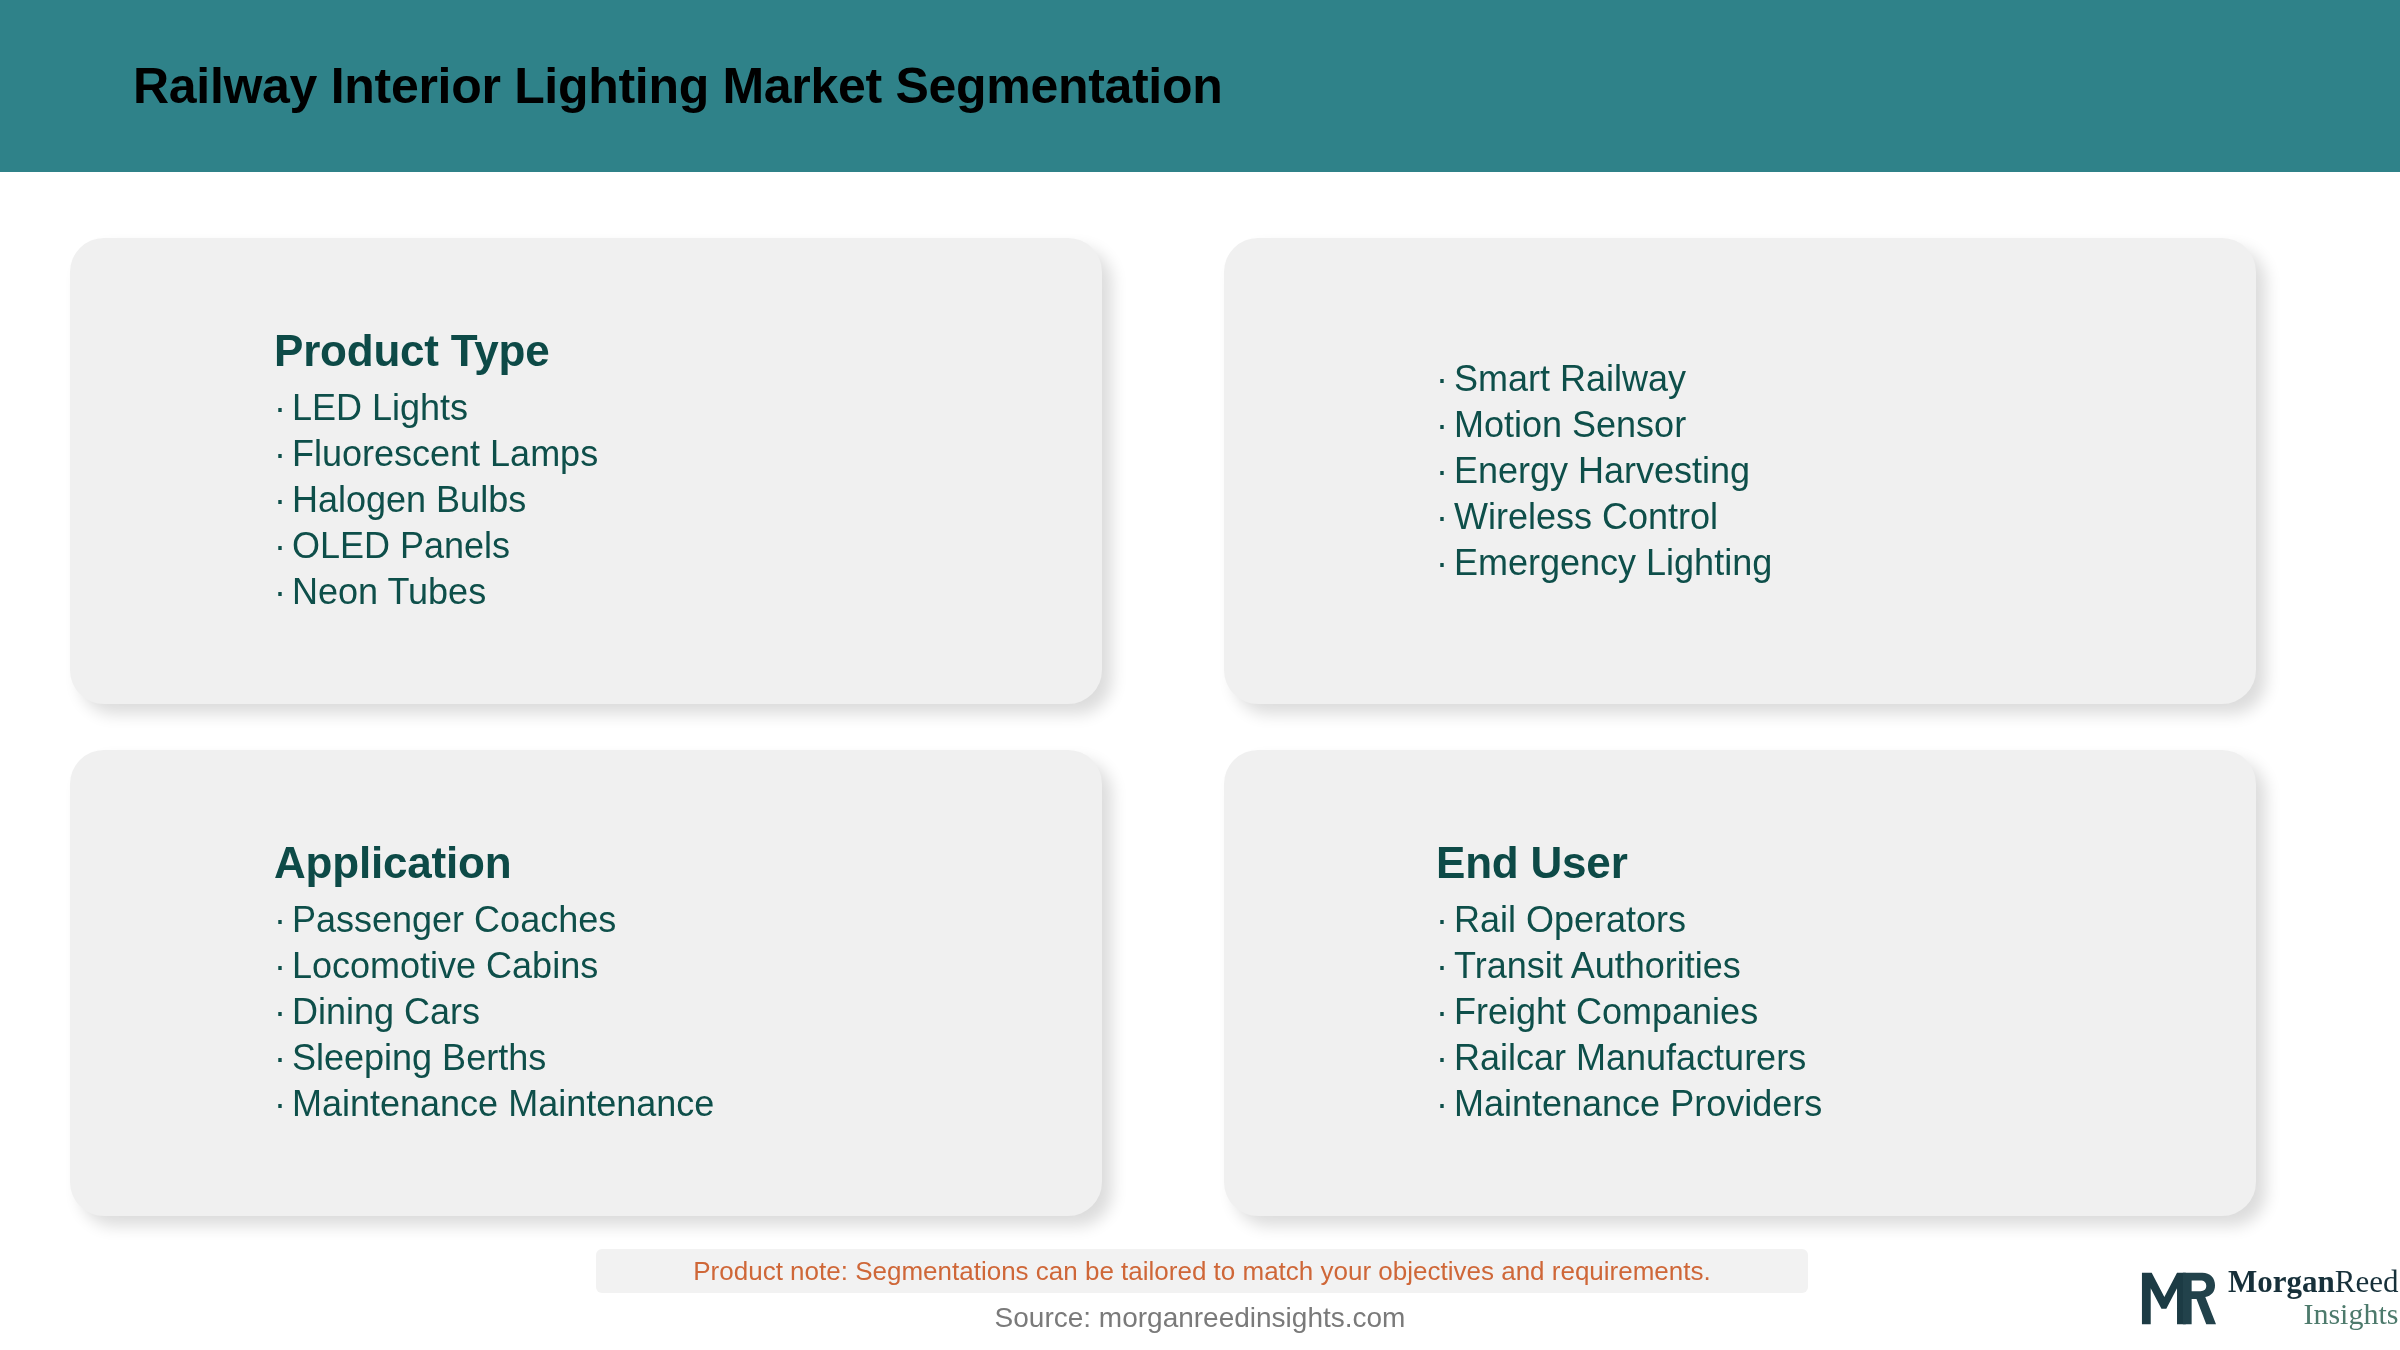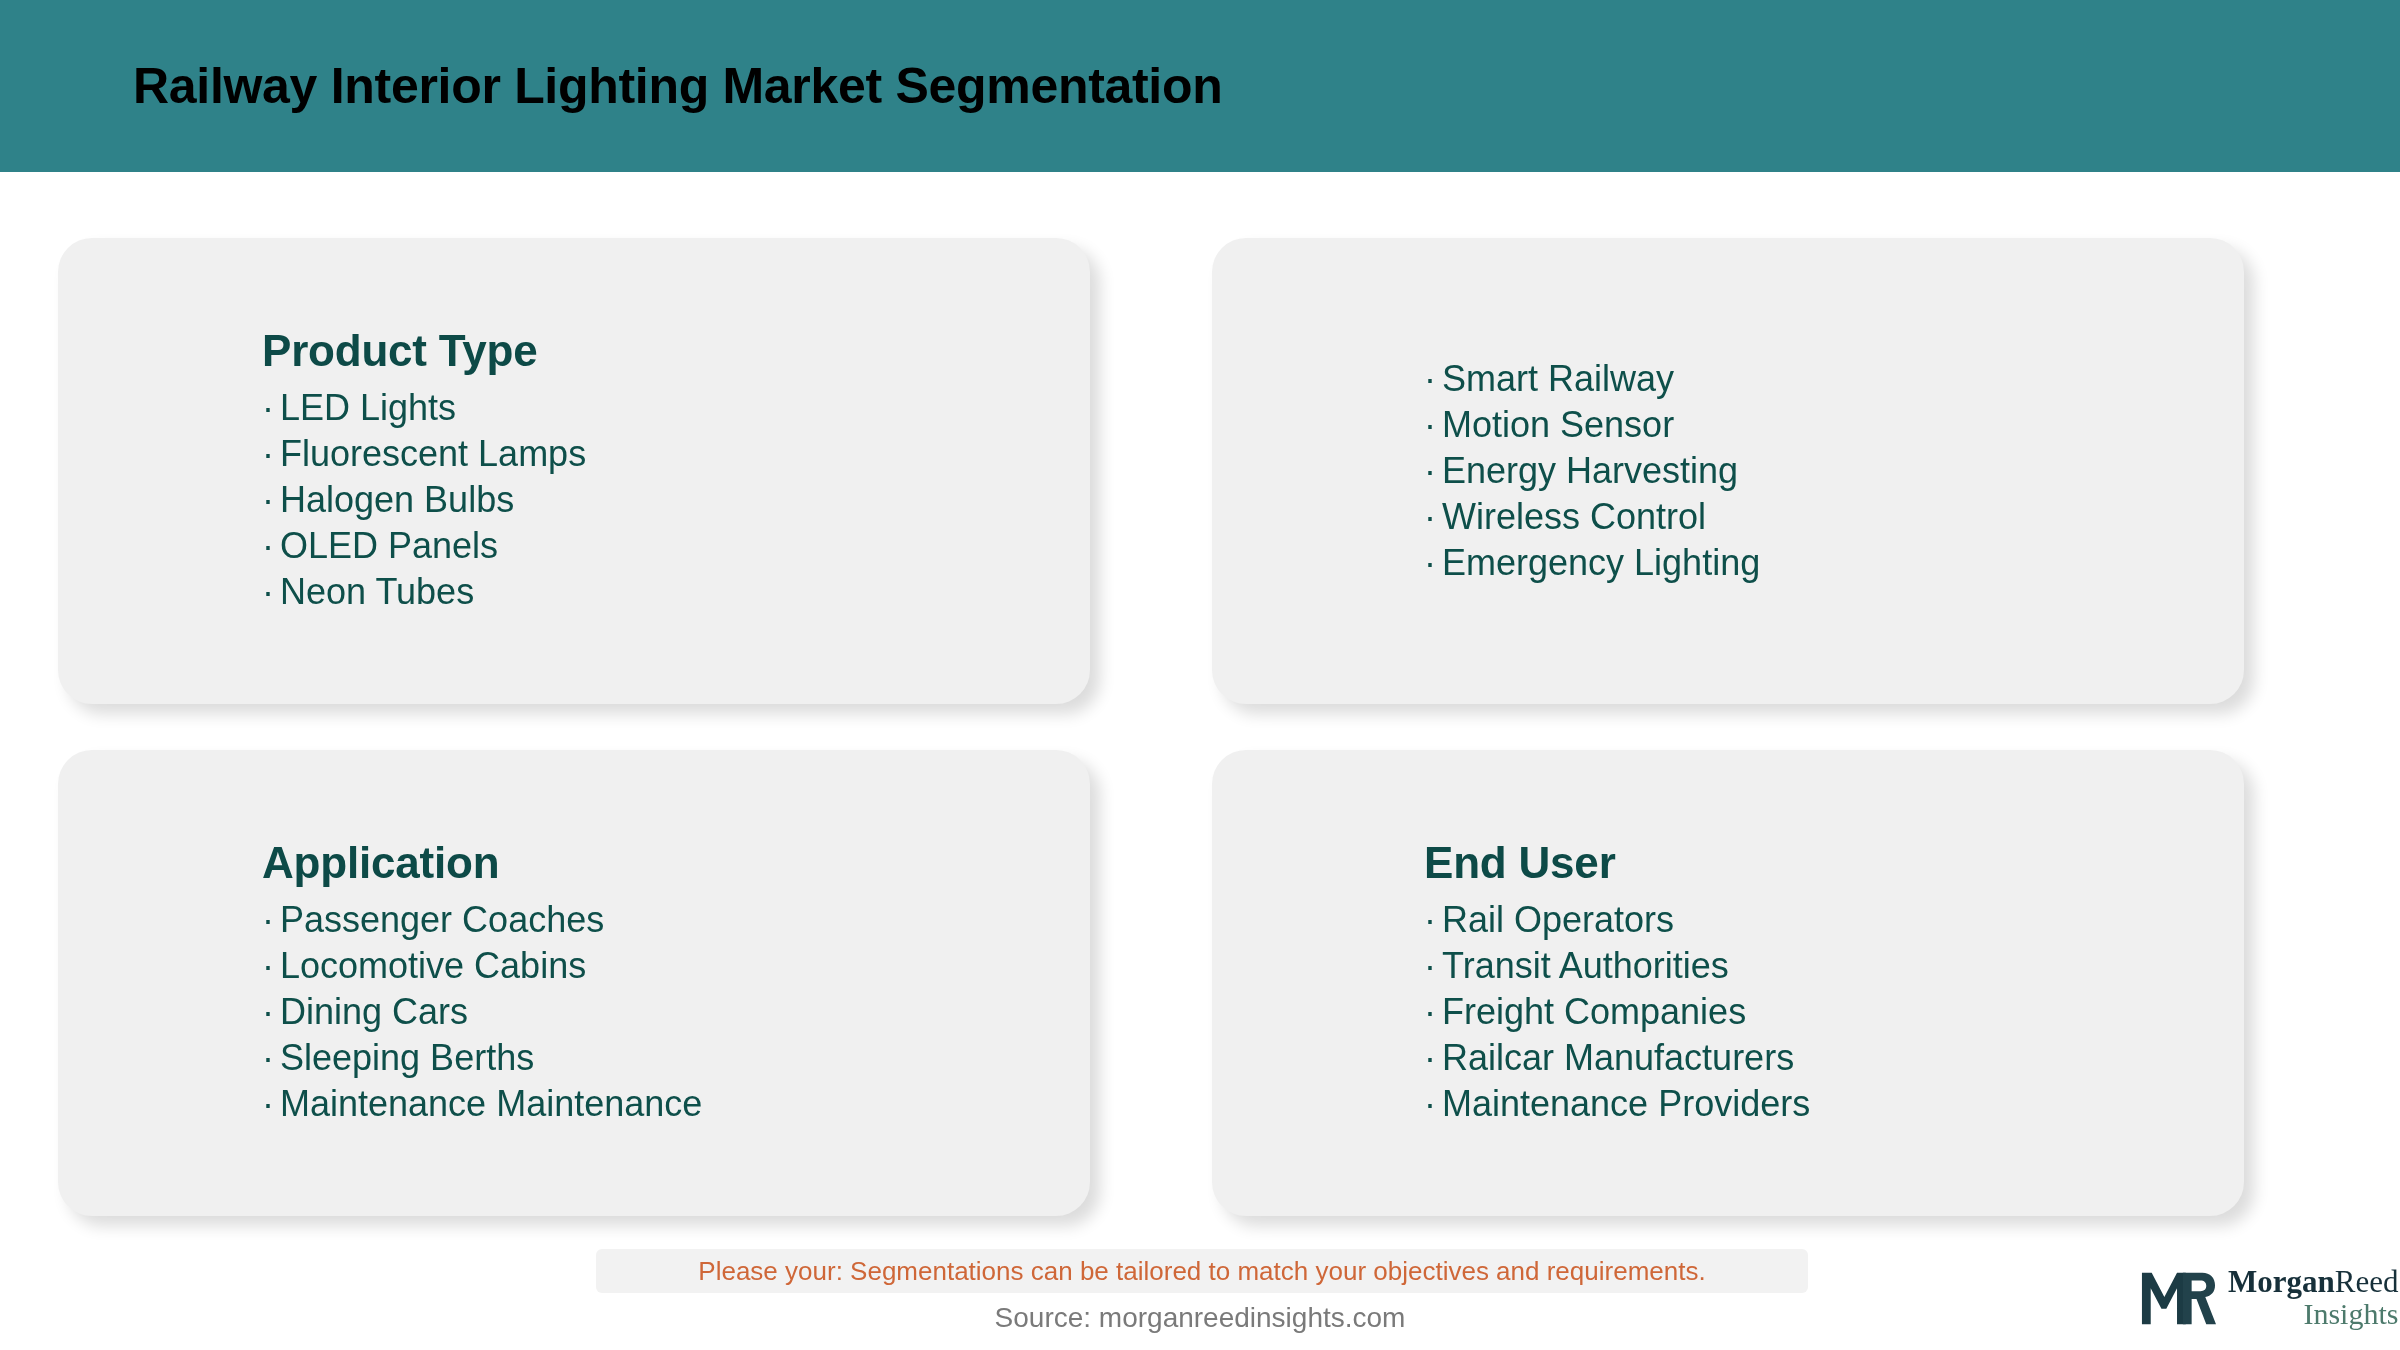--- a/index.html
+++ b/index.html
@@ -33,21 +33,21 @@
     font-size: 50px;
     font-weight: bold;
     letter-spacing: -0.3px;
     line-height: 1;
     white-space: nowrap;
   }
 
   
   .cards-area {
     position: absolute;
-    left: 0;
+    left: 12px;
     top: 172px;
     width: 2196px;
     height: 1070px;
   }
   .card {
     position: absolute;
     background: #F0F0F0;
     border-radius: 34px;
     box-shadow: 10px 10px 16px rgba(0,0,0,0.14);
     box-sizing: border-box;
@@ -304,21 +304,21 @@
             <span>Maintenance Providers</span>
           </li>
       </ul>
     </div>
   </div>
 
 </div>
 
 <div class="footer">
   <div class="note-pill">
-    <span class="note-text">Please your: Segmentations can be tailored to match your objectives and requirements.</span>
+    <span class="note-text">Product note: Segmentations can be tailored to match your objectives and requirements.</span>
   </div>
   <div class="source-text">Source: morganreedinsights.com</div>
 </div>
 
 <div class="logo">
   <svg class="logo-mark" viewBox="0 0 78 58" aria-hidden="true">
     <path d="M2 56 L2 3 L12 3 L25 28 L38 3 L47 3 L47 56 L38 56 L38 19 L27 40 L22 40 L11 19 L11 56 Z" fill="#1C3B44"></path>
     <path d="M44 3 L64 3 C72 3 77 8 77 16 C77 23 73 27 67 28 L78 56 L68 56 L58 30 L53 30 L53 56 L44 56 Z M53 11 L53 22 L62 22 C66 22 68 20 68 16.5 C68 13 66 11 62 11 Z" fill="#22424B"></path>
   </svg>
   <div class="logo-words">

